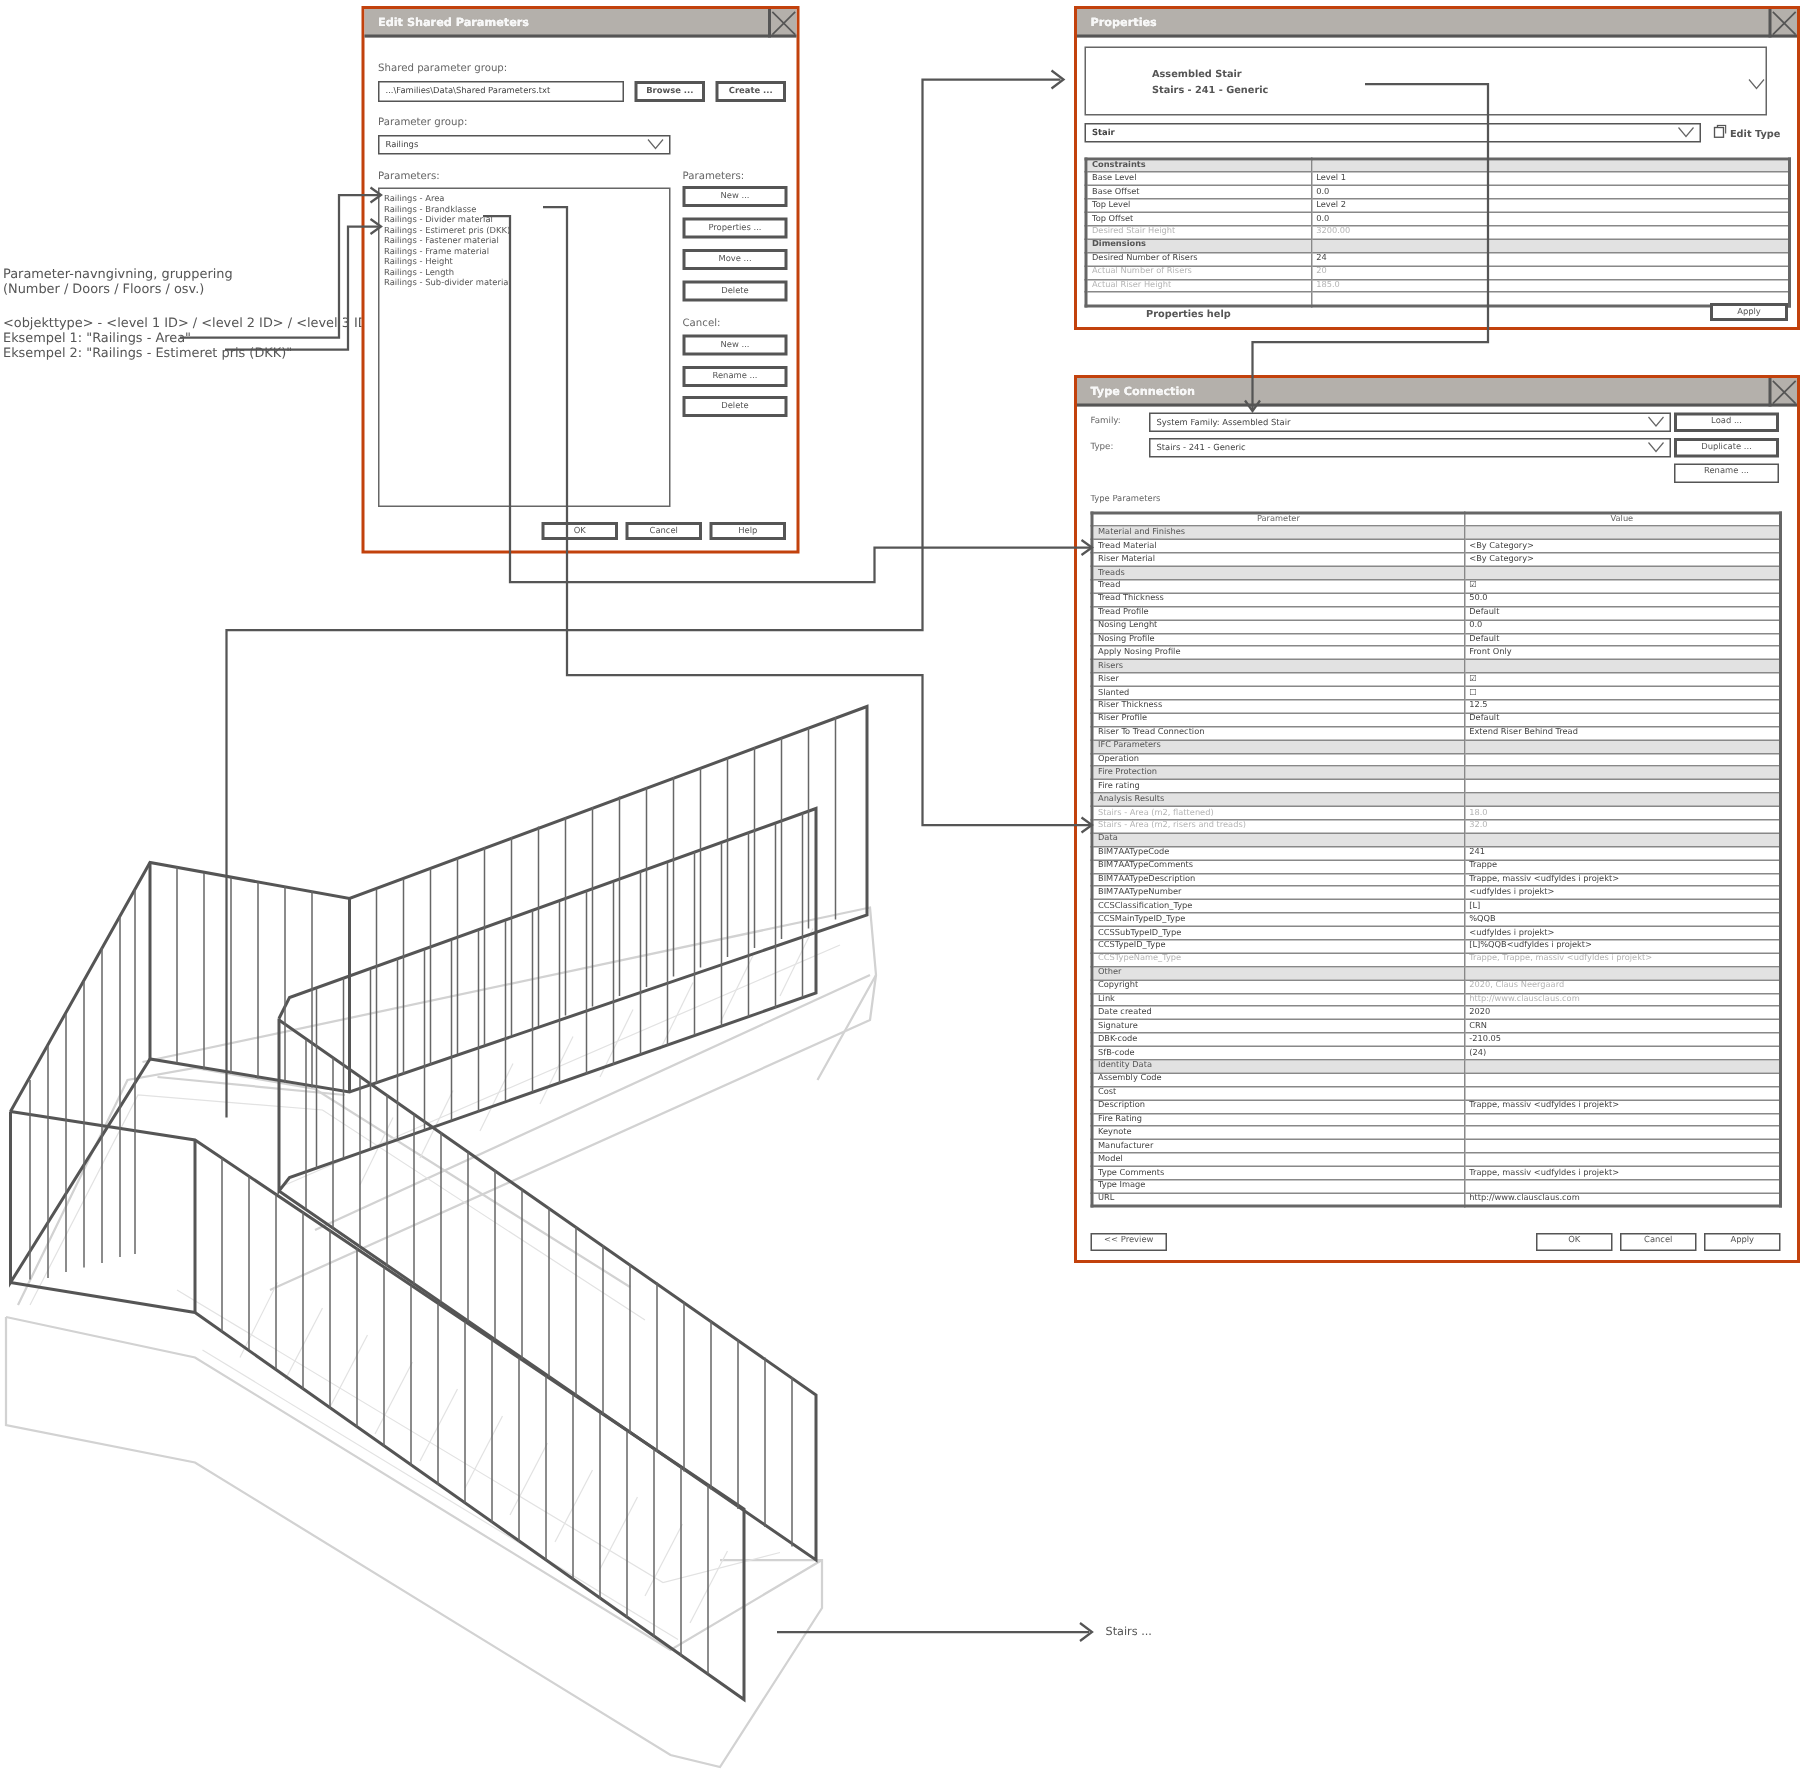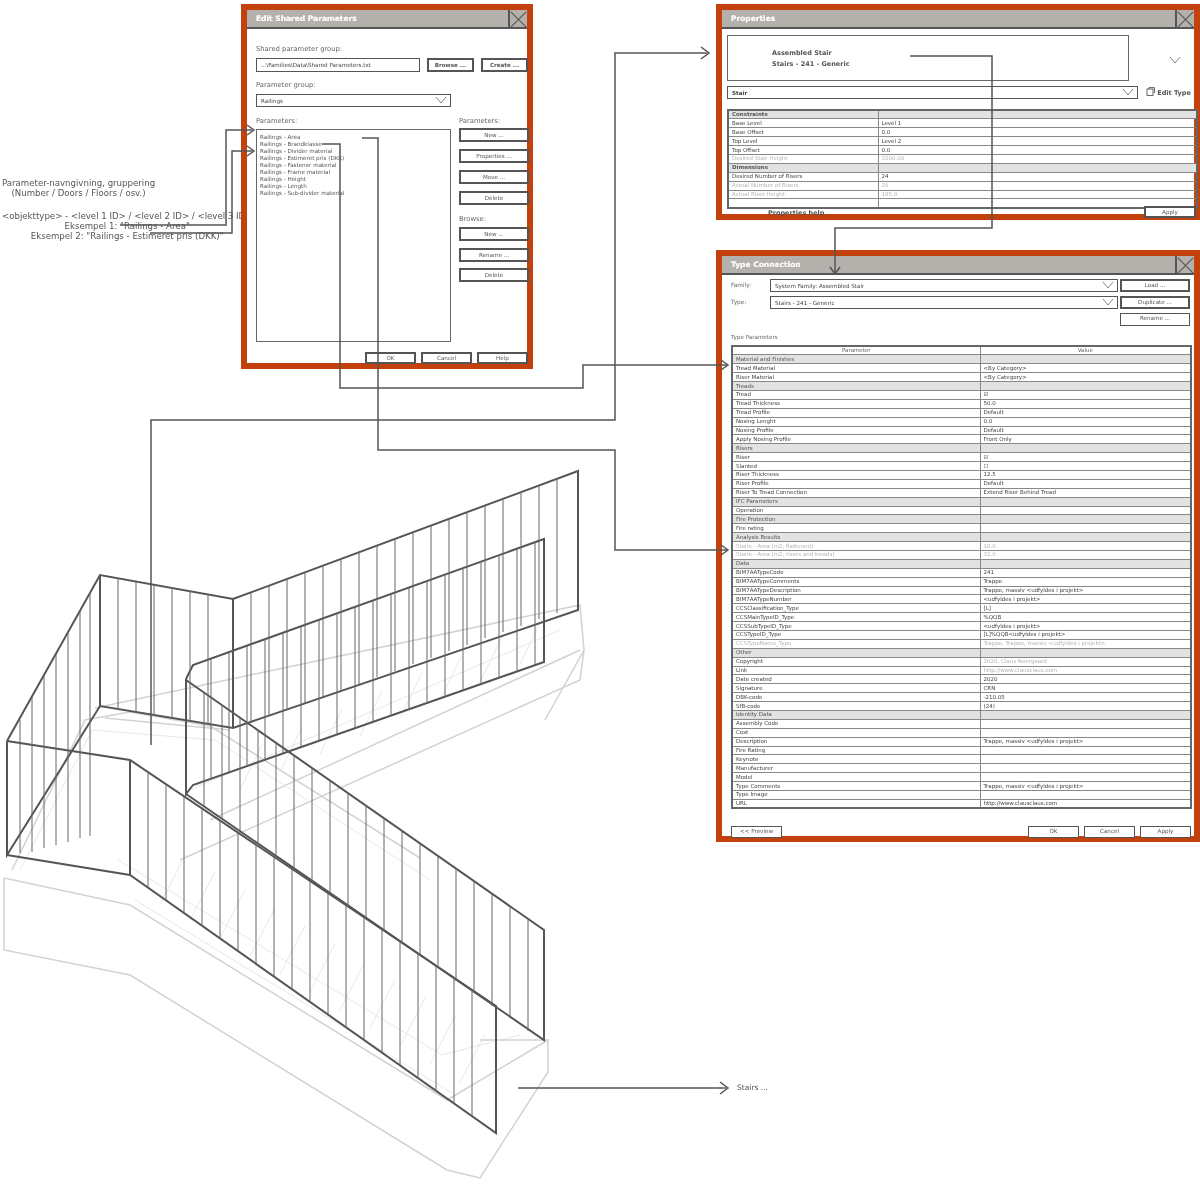--- a/index.html
+++ b/index.html
@@ -2,41 +2,41 @@
 <html><head>
 <meta charset="utf-8">
 <style>
   * { box-sizing: border-box; margin: 0; padding: 0; }
   html, body { width: 1200px; height: 1184px; background: #ffffff; overflow: hidden; }
   body { position: relative; font-family: "DejaVu Sans", sans-serif; color: #333; }
   .abs { position: absolute; }
   svg.overlay { position: absolute; left: 0; top: 0; pointer-events: none; }
 
   
-  .dlg { position: absolute; background: #fff; border: 6px solid #c2410c; }
+  .dlg { position: absolute; background: #fff; border: 2px solid #c2410c; }
   .dlg-title { position: absolute; left: 0; right: 0; top: 0; height: 19px; background: #b4b0ab; border-bottom: 2px solid #555; font-size: 7.5px; font-weight: bold; color: #fff; padding: 4px 0 0 9px; text-shadow: 0 0 0 #fff; }
   .dlg-title span { color: #f7f7f7; }
   .close-x { position: absolute; right: 0; top: 0; width: 19px; height: 19px; border-left: 2px solid #555; }
   .close-x svg { width: 100%; height: 100%; display: block; }
 
   .lbl { position: absolute; font-size: 6.8px; color: #666; }
   .field { position: absolute; border: 1px solid #555; background: #fff; font-size: 5.6px; color: #444; padding: 3px 4px; white-space: nowrap; overflow: hidden; }
   .btn { position: absolute; border: 2px solid #555; background: #fff; font-size: 5.6px; color: #555; text-align: center; padding-top: 2px; cursor: pointer; white-space: nowrap; }
   .chev { position: absolute; right: 3px; top: 1px; width: 12px; height: 8px; }
   .listbox { position: absolute; border: 1px solid #666; background: #fff; }
   .listbox div { font-size: 5.6px; color: #555; line-height: 7px; padding-left: 3px; white-space: nowrap; }
 
   
   table.grid { position: absolute; border-collapse: collapse; border: 2px solid #666; table-layout: fixed; }
   table.grid td, table.grid th { border: 1px solid #888; font-size: 5.5px; height: 8.9px; line-height: 7px; padding: 0 3px; white-space: nowrap; overflow: hidden; font-weight: normal; text-align: left; color: #444; }
   table.grid tr.group td { background: #e2e2e2; color: #555; }
   table.grid tr.dim td { color: #b5b5b5; }
   table.grid tr.head th { text-align: center; color: #666; background: #fff; }
   .prop-grid td:first-child { border-right: 1px solid #888; }
-  .notes { position: absolute; font-size: 8.6px; color: #555; line-height: 10px; white-space: nowrap; text-align: center; }
+  .notes { position: absolute; font-size: 8.6px; color: #555; line-height: 10px; white-space: nowrap; }
   .prop-help { position: absolute; font-size: 6.5px; font-weight: bold; color: #555; margin-left: 41px; }
 </style>
 </head>
 <body>
 
 <svg class="overlay" width="1200" height="1184">
   <g id="stair-light" fill="none" stroke="#d2d2d2" stroke-width="1.5">
 
     <polyline points="4,878 4,950 130,975 447,1170 480,1178 548,1072 548,1040 480,1040"></polyline>
     <polyline points="4,878 130,905 447,1100 548,1040"></polyline>
@@ -231,40 +231,40 @@
       <div>Railings - Length</div>
       <div>Railings - Sub-divider material</div>
     </div>
 
   <div class="lbl" style="left:212px; top:107px;">Parameters:</div>
   <div class="btn" style="left:212px; top:118px; width:70px; height:14px;">New ...</div>
   <div class="btn" style="left:212px; top:139px; width:70px; height:14px;">Properties ...</div>
   <div class="btn" style="left:212px; top:160px; width:70px; height:14px;">Move ...</div>
   <div class="btn" style="left:212px; top:181px; width:70px; height:14px;">Delete</div>
 
-  <div class="lbl" style="left:212px; top:205px;">Browse:</div>
+  <div class="lbl" style="left:212px; top:205px;">Cancel:</div>
   <div class="btn" style="left:212px; top:217px; width:70px; height:14px;">New ...</div>
   <div class="btn" style="left:212px; top:238px; width:70px; height:14px;">Rename ...</div>
   <div class="btn" style="left:212px; top:258px; width:70px; height:14px;">Delete</div>
 
   <div class="btn" style="left:118px; top:342px; width:51px; height:12px; padding-top:1px;">OK</div>
   <div class="btn" style="left:174px; top:342px; width:51px; height:12px; padding-top:1px;">Cancel</div>
   <div class="btn" style="left:230px; top:342px; width:51px; height:12px; padding-top:1px;">Help</div>
 </div>
 
 <div class="dlg" style="left:716px; top:4px; width:484px; height:216px;">
   <div class="dlg-title"><span>Properties</span></div>
   <div class="close-x">
     <svg viewBox="0 0 19 19">
         <line x1="1" y1="1" x2="18" y2="18" stroke="#555" stroke-width="1.2"></line>
         <line x1="18" y1="1" x2="1" y2="18" stroke="#555" stroke-width="1.2"></line>
       </svg>
   </div>
 
-  <div class="abs" style="left:5px; top:25px; width:402px; height:46px; border:1.5px solid #666;">
+  <div class="abs" style="left:5px; top:25px; width:455px; height:46px; border:1.5px solid #666;">
     <div class="abs" style="left:44px; top:13px; font-size:6.5px; font-weight:bold; color:#555;">Assembled Stair</div>
     <div class="abs" style="left:44px; top:24px; font-size:6.5px; font-weight:bold; color:#555;">Stairs - 241 - Generic</div>
     <svg class="abs" style="left:441px; top:20px; width:12px; height:8px;" viewBox="0 0 12 8">
         <polyline points="1,1 6,7 11,1" fill="none" stroke="#666" stroke-width="0.8"></polyline>
       </svg>
   </div>
 
   <div class="field" style="left:5px; top:76px; width:411px; height:13px; font-weight:bold;">
     <span>Stair</span>
     <svg class="chev" viewBox="0 0 12 8">

